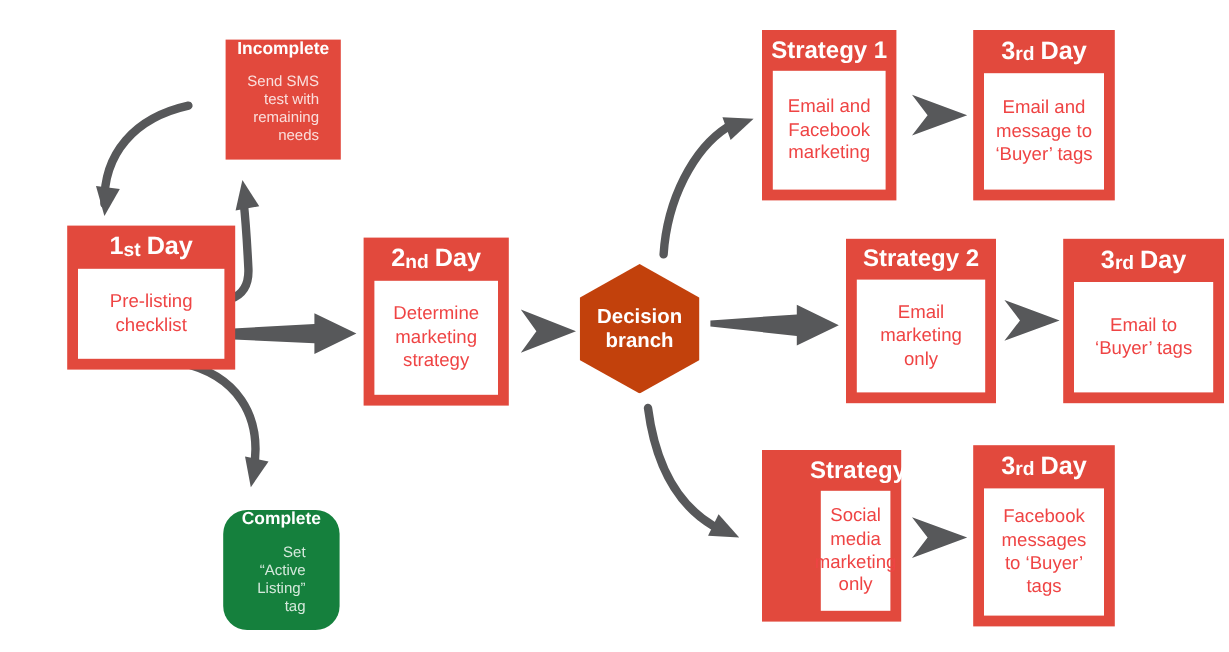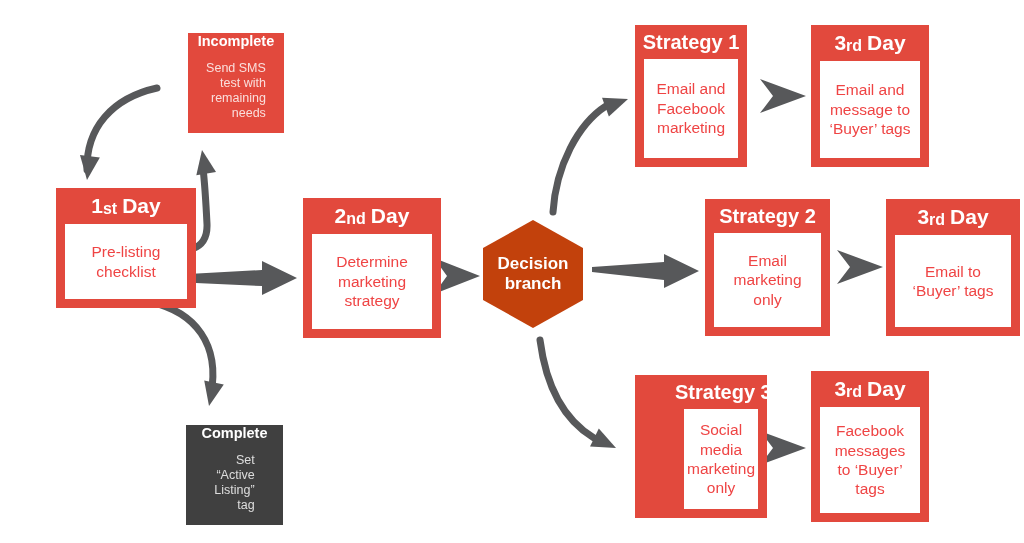--- a/index.html
+++ b/index.html
@@ -21,45 +21,45 @@
   .fbox .hdr .word{margin-left:5px;}
   .strat .hdr{font-size:20px;height:34px;line-height:34px;}
   .fbox .bdy{
     background:#fff;margin:0 9px 9px;flex:1;display:flex;align-items:center;justify-content:center;
     color:#ef4444;font-size:15.5px;line-height:1.25;text-align:center;white-space:pre-line;
   }
 
   
   .sbox{position:absolute;display:flex;flex-direction:column;box-sizing:border-box;padding:0 4px;margin-left:28px;}
   .sbox.red{background:#e2493d;}
-  .sbox.green{background:#404040;}
+  .sbox.green{background:#15803d;border-radius:20px;}
   .sbox .hdr{color:#fff;font-weight:bold;font-size:14.5px;text-align:center;flex:0 0 auto;}
   .sbox .bdy{
     flex:1;display:flex;align-items:center;justify-content:center;text-align:right;
     color:rgba(255,255,255,0.82);font-size:12.5px;line-height:1.2;white-space:pre-line;
   }
 
   
   .hex{
     position:absolute;background:#c2410c;display:flex;align-items:center;justify-content:center;
     clip-path:polygon(50% 0%,100% 26%,100% 74%,50% 100%,0% 74%,0% 26%);
     color:#fff;font-weight:bold;font-size:17px;text-align:center;line-height:1.2;white-space:pre-line;
   }
 
   
   #incomplete{left:160px;top:33px;width:96px;height:100px;}
   #day1{left:23px;top:188px;width:140px;height:120px;margin-left:33px;}
   #complete{left:158px;top:425px;width:97px;height:100px;}
-  #day2{left:303px;top:198px;width:138px;height:140px;}
+  #day2{left:303px;top:198px;width:121px;height:140px;}
   #decision{left:483px;top:220px;width:100px;height:108px;}
   #strategy1{left:635px;top:25px;width:112px;height:142px;}
   #day3a{left:811px;top:25px;width:118px;height:142px;}
   #strategy2{left:705px;top:199px;width:125px;height:137px;}
   #day3b{left:886px;top:199px;width:134px;height:137px;}
-  #strategy3{left:635px;top:375px;width:132px;height:143px;padding-left:40px;}
+  #strategy3{left:635px;top:375px;width:116px;height:143px;padding-left:40px;}
   #day3c{left:811px;top:371px;width:118px;height:151px;}
 </style>
 </head>
 <body>
 
 <div class="stage">
 
   <svg class="arrows" viewBox="0 0 1024 543">
 
     <g>

